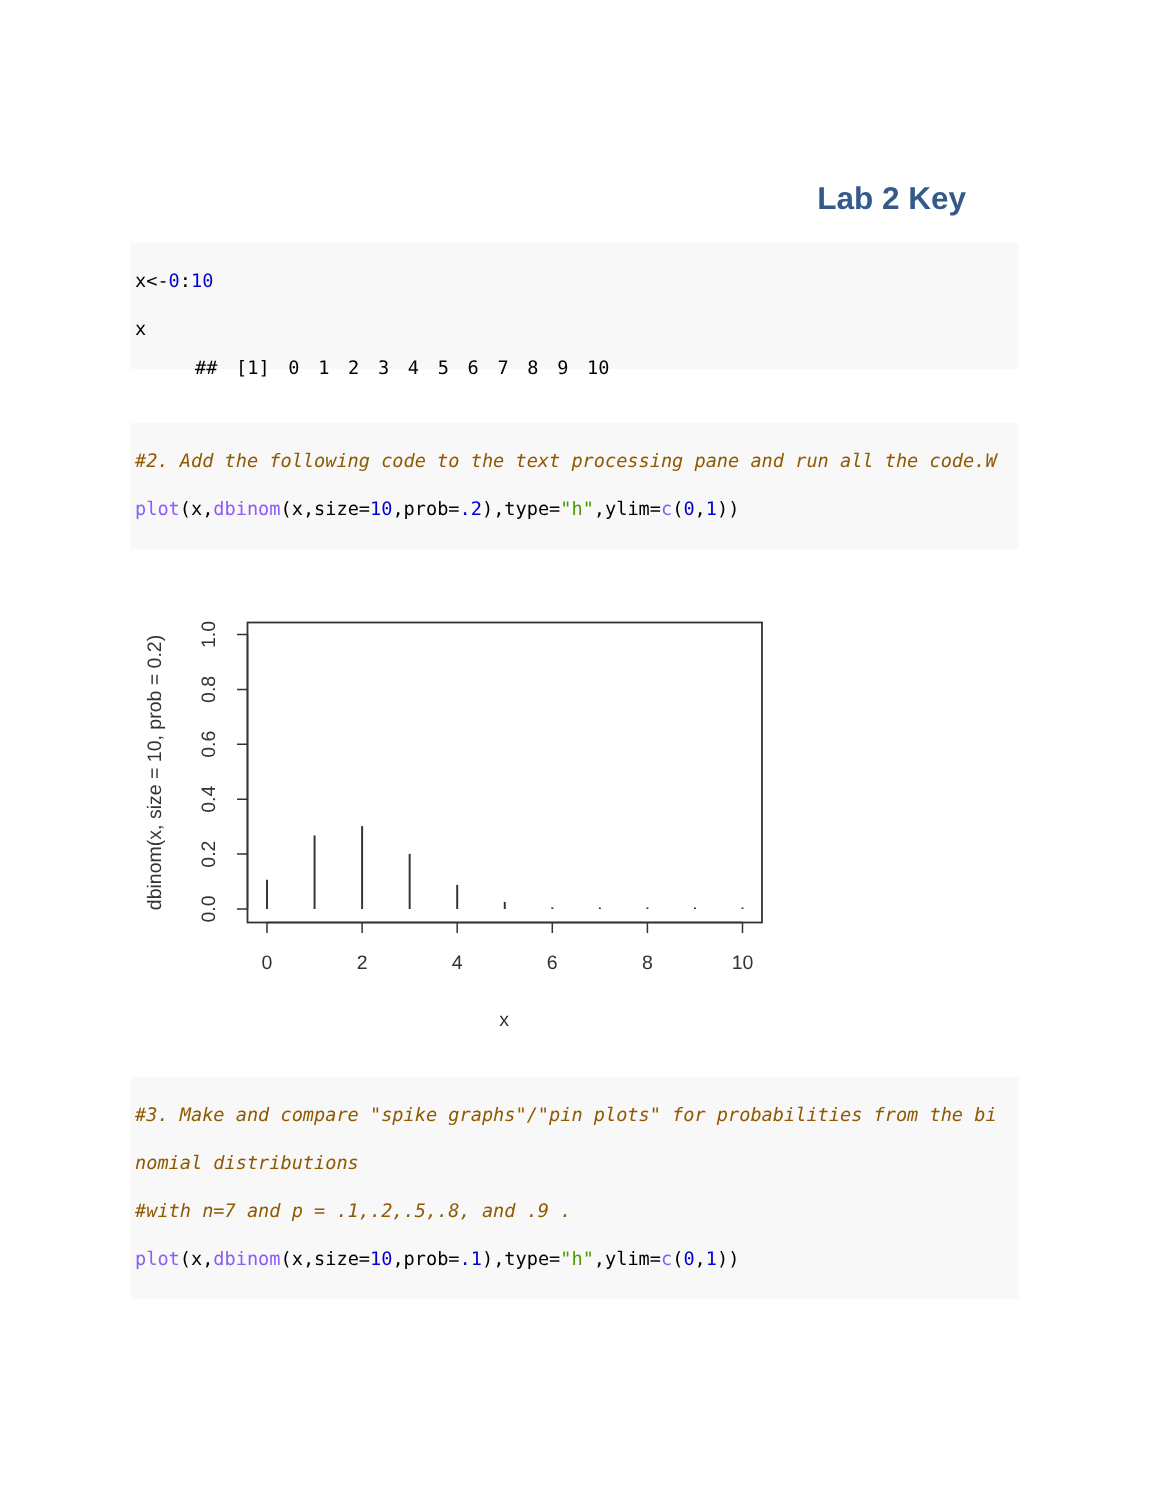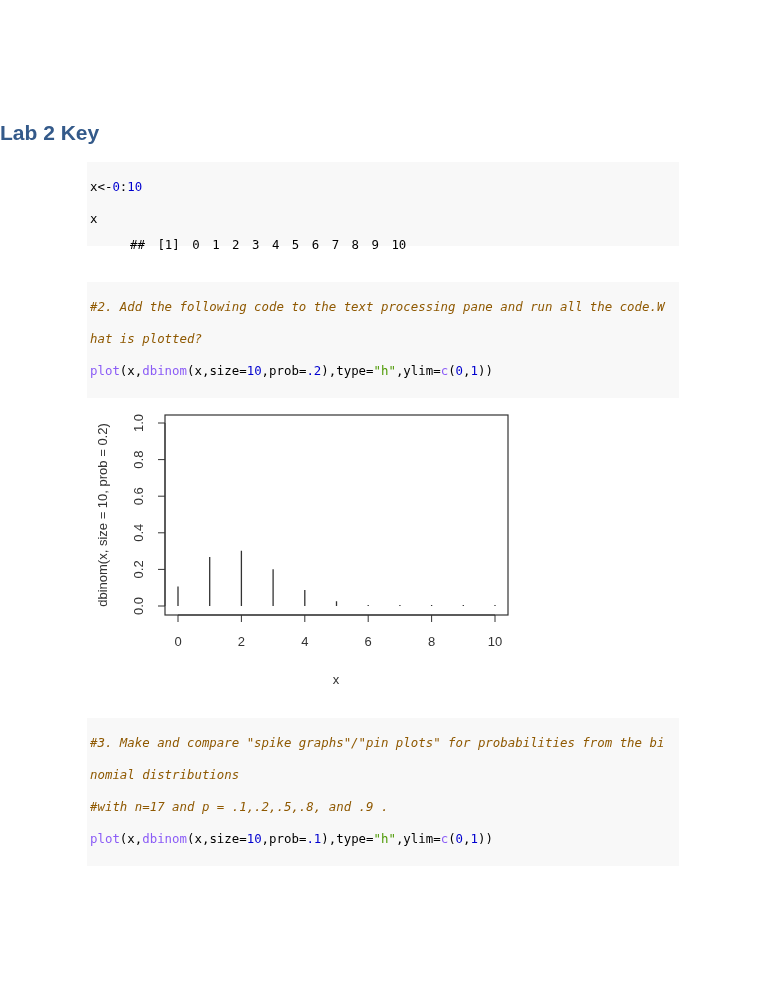--- a/index.html
+++ b/index.html
@@ -1,18 +1,18 @@
 <!DOCTYPE html>
 <html><head>
   <meta charset="utf-8">
   <style>
     html, body { margin: 0; padding: 0; background: #ffffff; }
     body { width: 768px; height: 994px; position: relative; overflow: hidden; font-family: "Liberation Sans", sans-serif; }
     .title {
-      position: absolute; left: 0; width: 644px; top: 121px; text-align: left;
+      position: absolute; left: 0; width: 644px; top: 121px; text-align: right;
       font-family: "Liberation Sans", sans-serif; font-weight: bold; font-size: 21px; color: #345a8a;
     }
     .codeblock {
       position: absolute; left: 87px; width: 592px; background: #f8f8f8;
       font-family: "DejaVu Sans Mono", monospace; font-size: 12.4px; line-height: 16px;
       padding: 1px 3px 3px 3px; box-sizing: border-box; white-space: pre;
     }
     .outblock {
       position: absolute; left: 87px; width: 592px;
       font-family: "DejaVu Sans Mono", monospace; font-size: 12.4px; line-height: 16px;
@@ -33,21 +33,20 @@
 
 <div class="codeblock" style="top:162px;">
 <div><span class="id">x&lt;-</span><span class="num">0</span><span class="op">:</span><span class="num">10</span></div>
 <div class="id">x</div>
 </div>
 
 <div class="outblock" style="top:237px; word-spacing: 5px; margin-left: 40px;">## [1] 0 1 2 3 4 5 6 7 8 9 10</div>
 
 <div class="codeblock" style="top:282px;">
 <div class="cm">#2. Add the following code to the text processing pane and run all the code.W</div>
-<div class="cm">hat is plotted?</div>
 <div><span class="fn">plot</span><span>(x,</span><span class="fn">dbinom</span><span>(x,size=</span><span class="num">10</span><span>,prob=</span><span class="num">.2</span><span>),type=</span><span class="str">"h"</span><span>,ylim=</span><span class="fn">c</span><span>(</span><span class="num">0</span><span>,</span><span class="num">1</span><span>))</span></div>
 </div>
 
 <svg class="plot" width="440" height="320" viewBox="85 380 440 320" xmlns="http://www.w3.org/2000/svg" id="plotsvg">
   <rect x="165" y="415" width="343" height="200" fill="none" stroke="#333" stroke-width="1.2"></rect>
   <g id="yaxis">
       <line x1="165" x2="165" y1="606" y2="423" stroke="#333" stroke-width="1"></line>
       <line x1="158" x2="165" y1="606" y2="606" stroke="#333" stroke-width="1"></line>
       <text transform="translate(143,606) rotate(-90)" text-anchor="middle" font-family="Liberation Sans, sans-serif" font-size="13" fill="#333">0.0</text>
       <line x1="158" x2="165" y1="569.4" y2="569.4" stroke="#333" stroke-width="1"></line>
@@ -89,15 +88,15 @@
       <line x1="463.3" x2="463.3" y1="606" y2="605" stroke="#333" stroke-width="1.3"></line>
       <line x1="495" x2="495" y1="606" y2="605" stroke="#333" stroke-width="1.3"></line>
     </g>
   <text id="ylabel" transform="translate(107,515) rotate(-90)" text-anchor="middle" font-family="Liberation Sans, sans-serif" font-size="13" fill="#333">dbinom(x, size = 10, prob = 0.2)</text>
   <text id="xlabel" x="336" y="684" text-anchor="middle" font-family="Liberation Sans, sans-serif" font-size="13" fill="#333">x</text>
 </svg>
 
 <div class="codeblock" style="top:718px;">
 <div class="cm">#3. Make and compare "spike graphs"/"pin plots" for probabilities from the bi</div>
 <div class="cm">nomial distributions</div>
-<div class="cm">#with n=17 and p = .1,.2,.5,.8, and .9 .</div>
+<div class="cm">#with n=7 and p = .1,.2,.5,.8, and .9 .</div>
 <div><span class="fn">plot</span><span>(x,</span><span class="fn">dbinom</span><span>(x,size=</span><span class="num">10</span><span>,prob=</span><span class="num">.1</span><span>),type=</span><span class="str">"h"</span><span>,ylim=</span><span class="fn">c</span><span>(</span><span class="num">0</span><span>,</span><span class="num">1</span><span>))</span></div>
 </div>
 
 </body></html>

